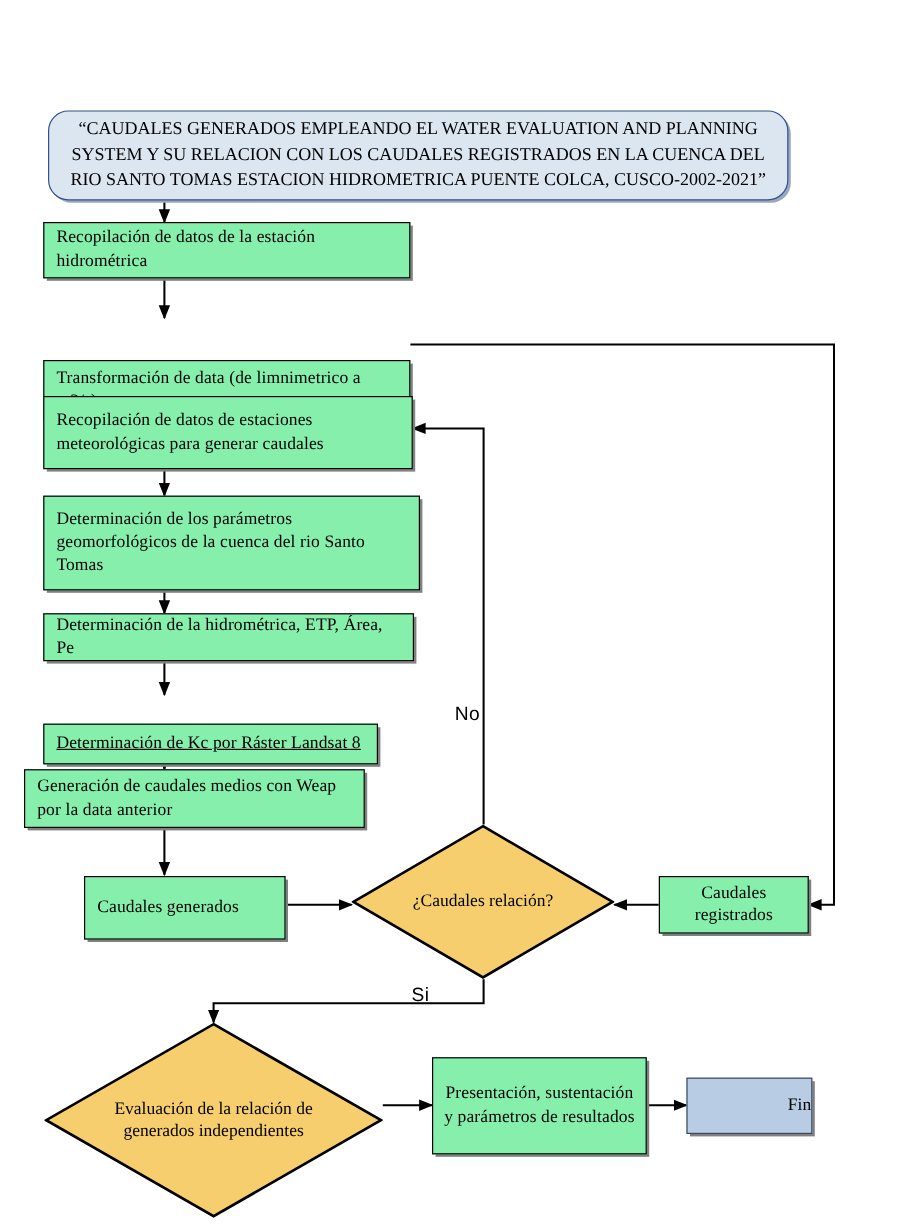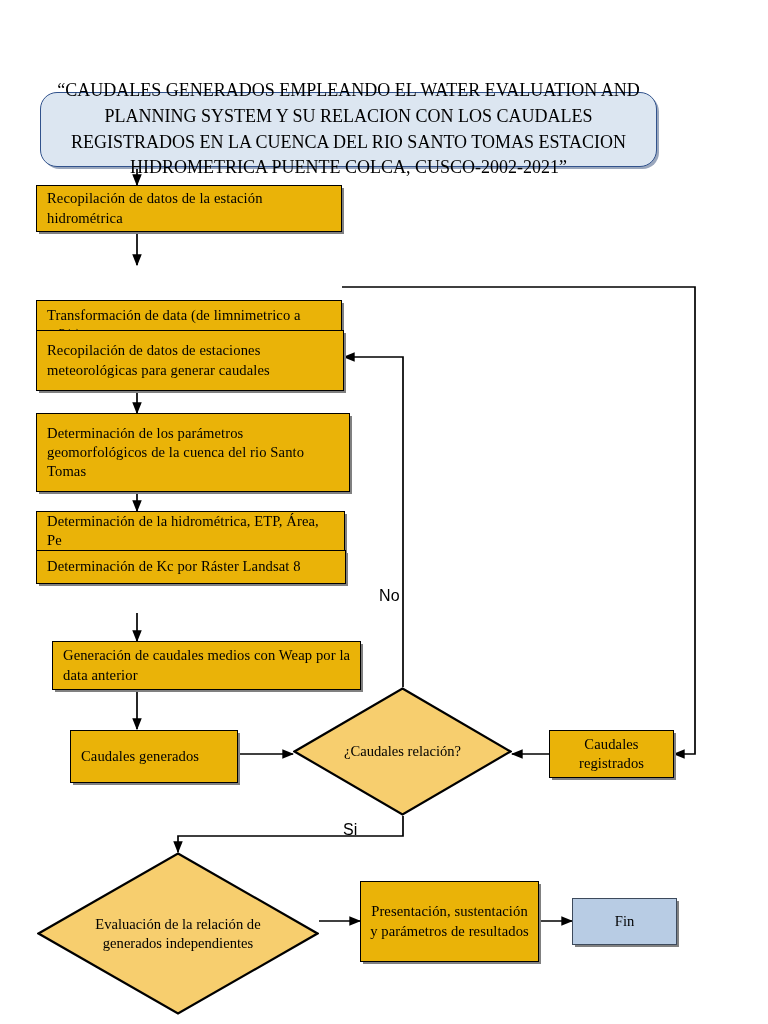--- a/index.html
+++ b/index.html
@@ -30,21 +30,21 @@
   }
   
   .node {
     position: absolute;
     box-sizing: border-box;
     display: flex;
     align-items: center;
   }
   .proc {
     border: 1.6px solid #000000;
-    background: #eab308;
+    background: #86efac;
     box-shadow: 2.5px 2.5px 0 -0.5px #808080;
   }
   .proc .txt {
     padding: 0 8px 0 10px;
     font-size: 14.6px;
     line-height: 1.32;
     letter-spacing: 0.1px;
   }
   .proc.center-txt {
     justify-content: center;
@@ -56,21 +56,21 @@
   
   .title-box {
     border: 1.3px solid #31528c;
     border-radius: 17px;
     background: #dce6f1;
     justify-content: center;
     box-shadow: 2.5px 2.5px 0 -0.5px #9aa7bd;
   }
   .title-box .txt {
     text-align: center;
-    font-size: 18px;
+    font-size: 15px;
     line-height: 1.42;
     padding: 0 14px;
     letter-spacing: 0.0px;
   }
   
   .term {
     border: 1.6px solid #3d4a5c;
     background: #b8cce4;
     justify-content: center;
     box-shadow: 2.5px 2.5px 0 -0.5px #808080;
@@ -171,41 +171,41 @@
   </div>
 
   <div class="node proc" style="left:36px; top:413px; width:314px; height:79px;">
     <span class="txt">Determinación de los parámetros geomorfológicos de la cuenca del rio Santo Tomas</span>
   </div>
 
   <div class="node proc" style="left:36px; top:511px; width:309px; height:40px;">
     <span class="txt">Determinación de la hidrométrica, ETP, Área, Pe</span>
   </div>
 
-  <div class="node proc" style="left:36px; top:550px; width:310px; height:34px;">
+  <div class="node proc" style="left:36px; top:603px; width:279px; height:34px;text-decoration:underline;">
     <span class="txt">Determinación de Kc por Ráster Landsat 8</span>
   </div>
 
-  <div class="node proc" style="left:52px; top:641px; width:309px; height:49px;">
+  <div class="node proc" style="left:20px; top:641px; width:284px; height:49px;">
     <span class="txt">Generación de caudales medios con Weap por la data anterior</span>
   </div>
 
   <div class="node proc" style="left:70px; top:730px; width:168px; height:53px;">
     <span class="txt">Caudales generados</span>
   </div>
 
   <div class="node proc center-txt" style="left:549px; top:730px; width:125px; height:48px;">
     <span class="txt">Caudales registrados</span>
   </div>
 
   <div class="node proc center-txt" style="left:360px; top:881px; width:179px; height:81px;">
     <span class="txt">Presentación, sustentación y parámetros de resultados</span>
   </div>
 
-  <div class="node term" style="left:572px; top:898px; width:105px; height:47px;">
+  <div class="node term" style="left:572px; top:898px; width:105px; height:47px;justify-content:flex-end;">
     <span class="txt">Fin</span>
   </div>
 
   <div class="diamond" style="left:293px; top:687px; width:219px; height:129px;">
     <svg class="shape" viewBox="0 0 219 129" preserveAspectRatio="none">
       <polygon points="109.5,1.5 217.5,64.5 109.5,127.5 1.5,64.5" fill="#F7CE6E" stroke="#000000" stroke-width="2.2"></polygon>
     </svg>
     <span class="txt">¿Caudales relación?</span>
   </div>
 

